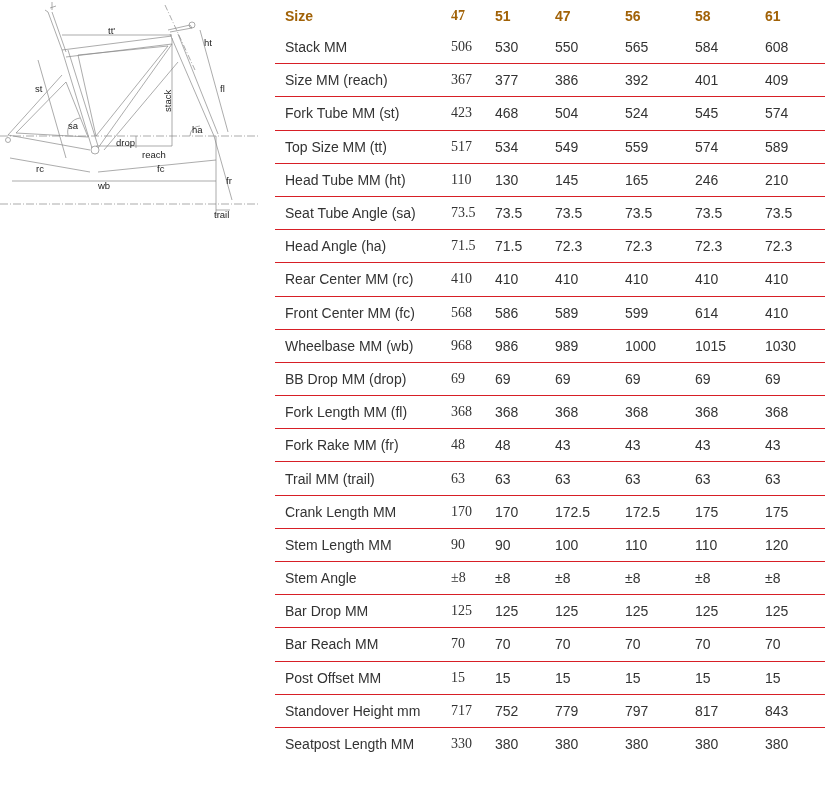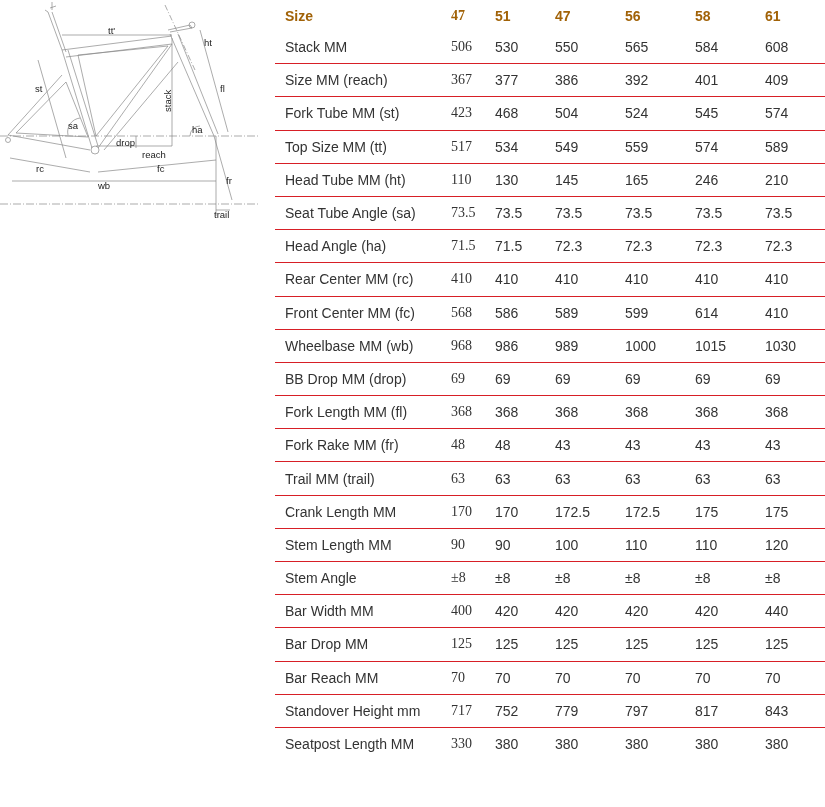--- a/index.html
+++ b/index.html
@@ -248,47 +248,47 @@
       <tr>
         <td class="c0">Stem Angle</td>
         <td class="c1">±8</td>
         <td class="c2">±8</td>
         <td class="c3">±8</td>
         <td class="c4">±8</td>
         <td class="c5">±8</td>
         <td class="c6">±8</td>
       </tr>
       <tr>
-        <td class="c0">Bar Width MM</td>
-        <td class="c1">400</td>
-        <td class="c2">420</td>
-        <td class="c3">420</td>
-        <td class="c4">420</td>
-        <td class="c5">420</td>
-        <td class="c6">440</td>
-      </tr>
-      <tr>
         <td class="c0">Bar Drop MM</td>
         <td class="c1">125</td>
         <td class="c2">125</td>
         <td class="c3">125</td>
         <td class="c4">125</td>
         <td class="c5">125</td>
         <td class="c6">125</td>
       </tr>
       <tr>
         <td class="c0">Bar Reach MM</td>
         <td class="c1">70</td>
         <td class="c2">70</td>
         <td class="c3">70</td>
         <td class="c4">70</td>
         <td class="c5">70</td>
         <td class="c6">70</td>
       </tr>
       <tr>
+        <td class="c0">Post Offset MM</td>
+        <td class="c1">15</td>
+        <td class="c2">15</td>
+        <td class="c3">15</td>
+        <td class="c4">15</td>
+        <td class="c5">15</td>
+        <td class="c6">15</td>
+      </tr>
+      <tr>
         <td class="c0">Standover Height mm</td>
         <td class="c1">717</td>
         <td class="c2">752</td>
         <td class="c3">779</td>
         <td class="c4">797</td>
         <td class="c5">817</td>
         <td class="c6">843</td>
       </tr>
       <tr>
         <td class="c0">Seatpost Length MM</td>

